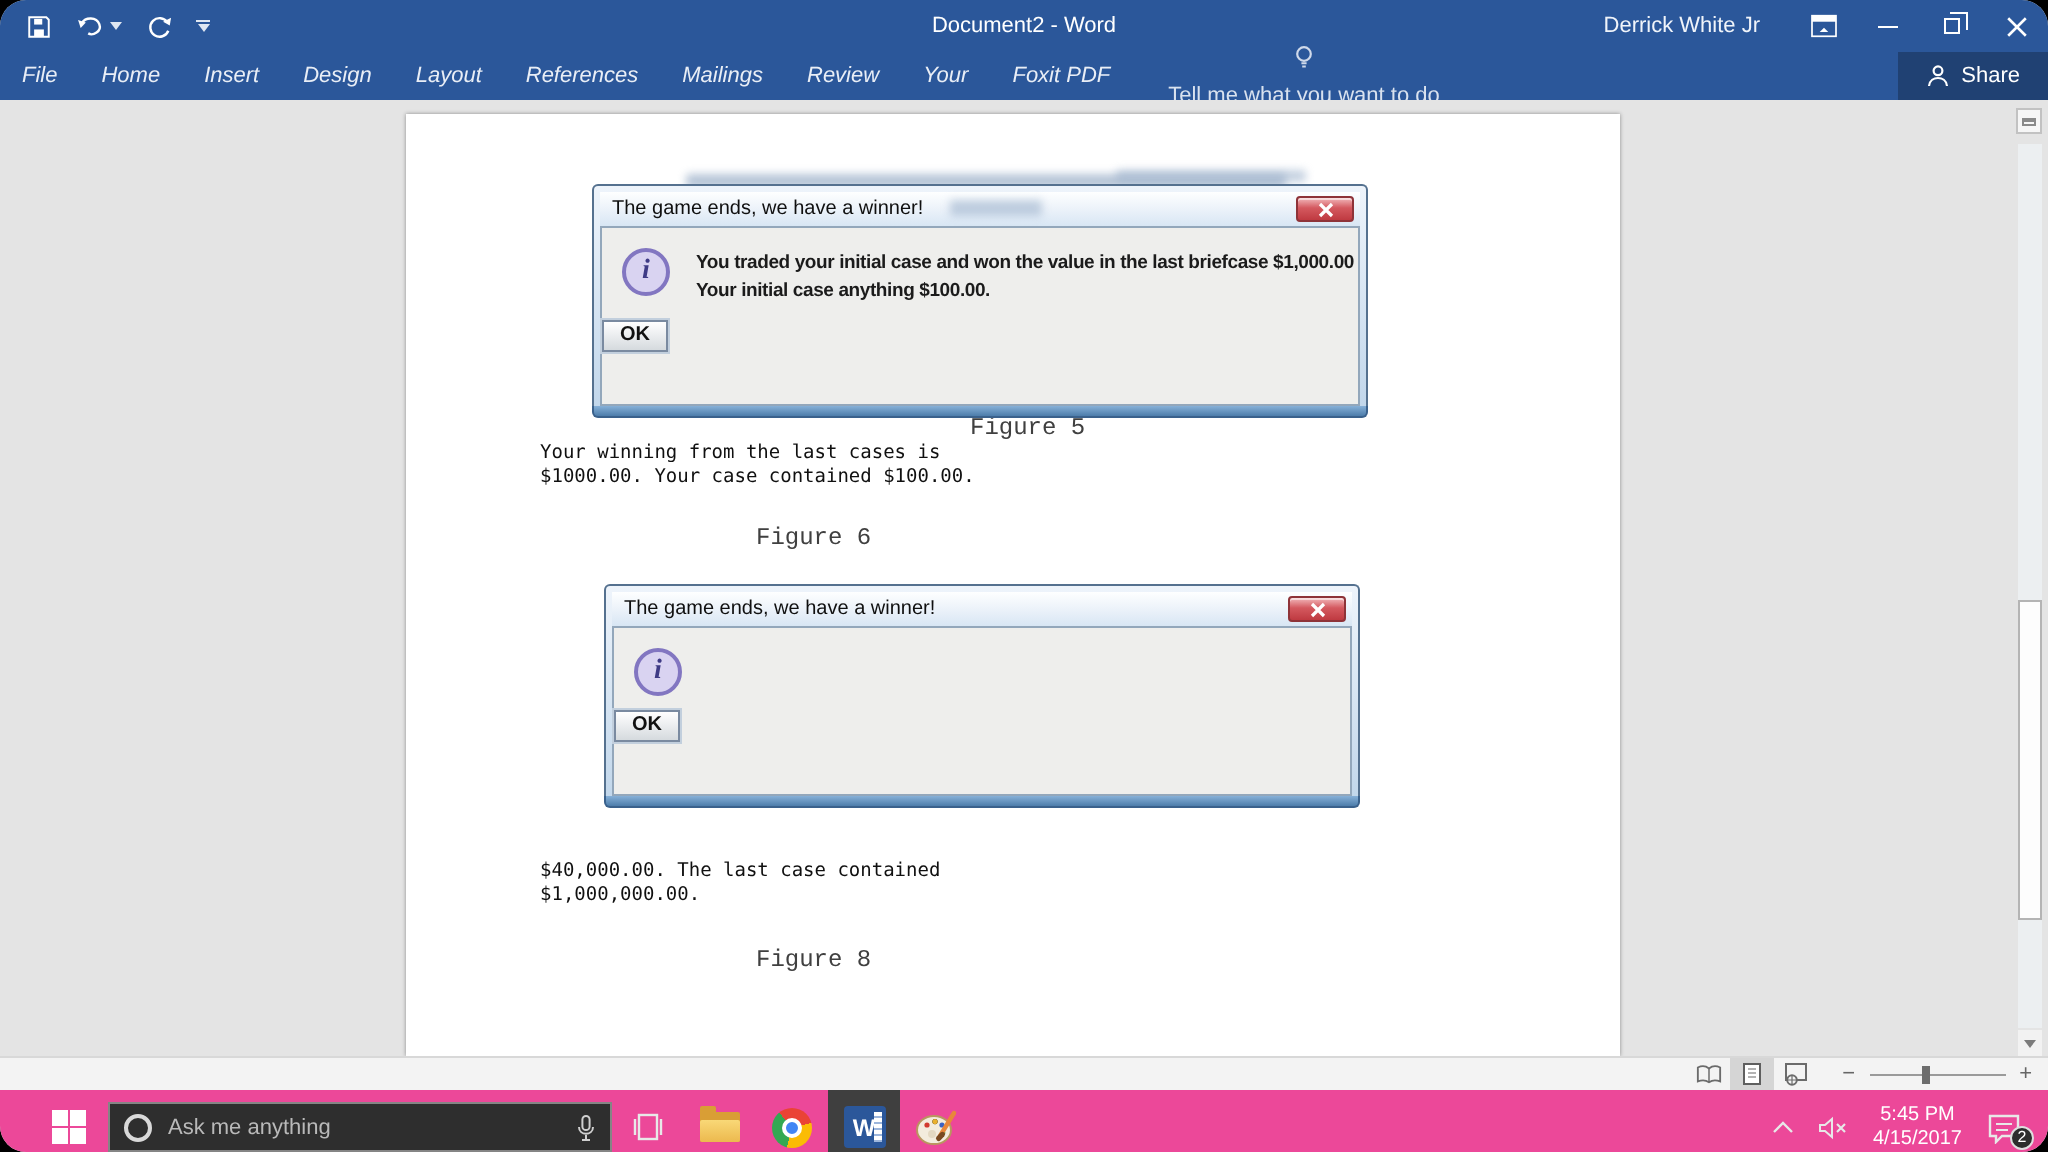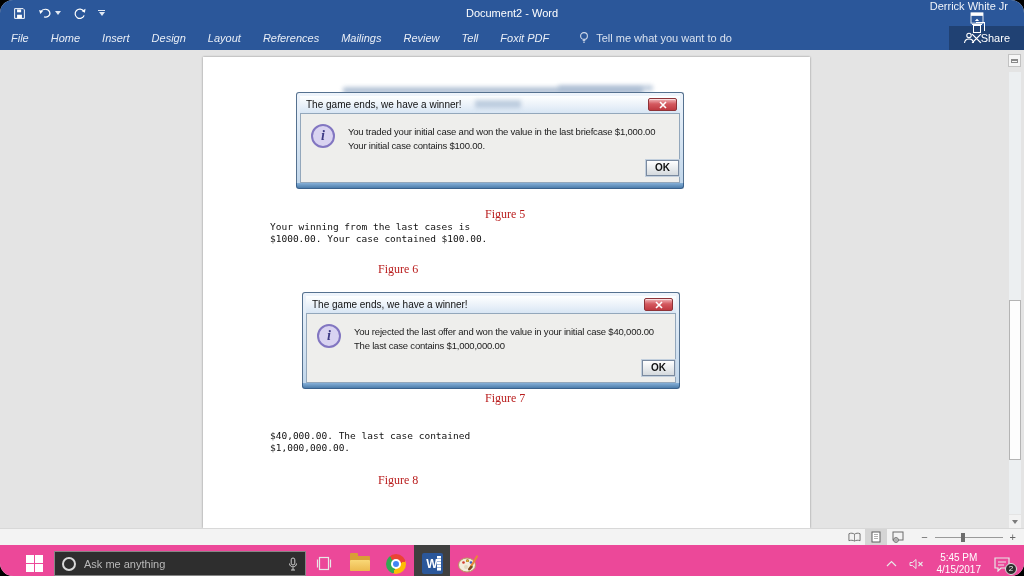--- a/index.html
+++ b/index.html
@@ -10,43 +10,43 @@
   
   .titlebar { position:absolute; top:0; left:0; right:0; height:26px; background:#2b579a;
               display:flex; align-items:center; color:#fff; }
   .qat { display:flex; align-items:center; gap:12px; padding-left:13px; z-index:2; }
   .qbtn { display:flex; align-items:center; gap:2px; cursor:default; }
   .caret-down { width:0; height:0; border-left:3px solid transparent; border-right:3px solid transparent;
                 border-top:4px solid #dfe7f2; }
   .caret-bar { display:flex; flex-direction:column; align-items:center; gap:1px; }
   .caret-bar .bar { width:7px; height:1px; background:#dfe7f2; }
   .tb-title { position:absolute; left:0; right:0; text-align:center; font-size:11px; color:#fff; }
-  .tb-right { margin-left:auto; display:flex; align-items:center; height:100%; z-index:2;flex-direction:column; }
+  .tb-right { margin-left:auto; display:flex; align-items:center; height:100%; z-index:2; }
   .tb-user { font-size:11px; margin-right:16px; color:#f0f4fa; }
   .wbtn { width:32px; height:100%; display:flex; align-items:center; justify-content:center; }
   .min-glyph { width:10px; height:1px; background:#fff; }
   .restore-glyph { position:relative; width:8px; height:8px; border:1px solid #fff; }
   .restore-glyph::before { content:""; position:absolute; left:2px; top:-4px; width:8px; height:8px;
                            border:1px solid #fff; border-bottom:none; border-left:none; }
 
   
   .tabsrow { position:absolute; top:26px; left:0; right:0; height:24px; background:#2b579a;
              display:flex; align-items:center; color:#e9eef6; font-size:11px; }
   .tab { padding:0 11px; height:100%; display:flex; align-items:center;font-style:italic; }
-  .tellme { display:flex; align-items:center; gap:6px; margin-left:18px; color:#d9e2ef; }
+  .tellme { display:flex; align-items:center; gap:6px; margin-left:18px; color:#d9e2ef;flex-direction:column; }
   .share-btn { margin-left:auto; height:100%; display:flex; align-items:center; gap:6px;
                padding:0 14px; background:rgba(0,0,0,0.25); color:#fff; }
 
   
   .docarea { position:absolute; top:50px; left:0; right:0; height:478px; background:#e4e4e4; }
   .page { position:absolute; left:203px; top:7px; width:607px; height:471px; background:#fff;
           box-shadow:0 0 2px rgba(0,0,0,.4); }
 
-  .figcap { position:absolute; font-family:Liberation Serif, serif;
-            font-size:12px; color:#b91c1c; }
+  .figcap { position:absolute; font-family:Liberation Mono, monospace;
+            font-size:12px; color:#404040; }
   .mono { position:absolute; font-family:"DejaVu Sans Mono","Liberation Mono",monospace;
           font-size:9.5px; line-height:12px; color:#101010; white-space:pre; }
 
   .artifact { position:absolute; filter:blur(2px); border-radius:2px; }
 
   
   .jdialog { position:absolute; z-index:1; }
   .jframe { border:1px solid #55718f; border-bottom:none; border-radius:3px 3px 0 0;
             background:linear-gradient(#eef4fb,#c2d7eb); padding:3px 3px 0 3px; }
   .jtitlebar { position:relative; display:flex; align-items:center; height:17px; padding:0 3px 0 6px;
@@ -56,23 +56,23 @@
                    background:#8fa7c4; opacity:.5; filter:blur(2px); }
   .jclose { margin-left:auto; width:29px; height:13px; border:1px solid #8e3338; border-radius:2px;
             background:linear-gradient(#f2b9bc 0%,#d4595f 45%,#bf3a41 100%);
             display:flex; align-items:center; justify-content:center;
             box-shadow:inset 0 1px 0 rgba(255,255,255,.55); }
   .jbody { border:1px solid #93a7bb; background:#eeeeec; margin-top:0; }
   .jrow { display:flex; gap:13px; padding:10px 10px 0 10px; }
   .jinfo { flex:0 0 auto; width:24px; height:24px; border-radius:50%; background:#d9d3f1;
            border:2px solid #8276c1; color:#3e3a85; display:flex; align-items:center; justify-content:center;
            font-family:"Liberation Serif","DejaVu Serif",serif; font-style:italic; font-weight:bold; font-size:14px; }
-  .jtext { font-size:9.5px; font-weight:normal; color:#1b1b1b; line-height:14px; letter-spacing:-0.2px;
+  .jtext { font-size:9.5px; font-weight:bold; color:#1b1b1b; line-height:14px; letter-spacing:-0.2px;
            padding-top:1px; white-space:nowrap; }
-  .jok-row { display:flex; justify-content:flex-end; padding:7px 0 6px; }
+  .jok-row { display:flex; justify-content:flex-start; padding:7px 0 26px; }
   .jok { font-size:10px; font-weight:bold; color:#111; padding:1px 8px 2px;
          background:linear-gradient(#ffffff,#d5dade); border:1px solid #7a8aa0;
          box-shadow:0 0 0 1px #c2cfdd; }
   .jbottom { height:6px; background:linear-gradient(#86b0d8,#4d7dab); border:1px solid #3a618c;
              border-top:none; border-radius:0 0 3px 3px; }
 
   
   .ruler-btn { position:absolute; right:3px; top:4px; width:13px; height:13px; background:#f6f6f6;
                border:1px solid #c2c2c2; display:flex; align-items:center; justify-content:center; }
   .ruler-glyph { width:7px; height:4px; border:1px solid #8a8a8a; border-top-width:2px; }
@@ -194,21 +194,21 @@
 
   <div class="tabsrow">
     <span class="tab">File</span>
     <span class="tab">Home</span>
     <span class="tab">Insert</span>
     <span class="tab">Design</span>
     <span class="tab">Layout</span>
     <span class="tab">References</span>
     <span class="tab">Mailings</span>
     <span class="tab">Review</span>
-    <span class="tab">Tell</span>
+    <span class="tab">Your</span>
     <span class="tab">Foxit PDF</span>
     <span class="tellme">
       <svg width="12" height="14" viewBox="0 0 12 14">
           <circle cx="6" cy="5" r="3.4" fill="none" stroke="#cfd9ea" stroke-width="1.1"></circle>
           <path d="M4.7 9.6 h2.6 M5.1 11.2 h1.8" stroke="#cfd9ea" stroke-width="1"></path>
         </svg>
       <span>Tell me what you want to do</span>
     </span>
     <span class="share-btn">
       <svg width="12" height="12" viewBox="0 0 12 12">
@@ -234,21 +234,21 @@
               <svg width="8" height="8" viewBox="0 0 8 8">
                   <path d="M1 1 L7 7 M7 1 L1 7" stroke="#fff" stroke-width="1.6"></path>
                 </svg>
             </span>
           </div>
           <div class="jbody">
             <div class="jrow">
               <span class="jinfo">i</span>
               <span class="jtext">
                 <span>You traded your initial case and won the value in the last briefcase $1,000.00</span><br>
-                <span>Your initial case contains $100.00.</span>
+                <span>Your initial case anything $100.00.</span>
               </span>
             </div>
             <div class="jok-row">
               <span class="jok">OK</span>
             </div>
           </div>
         </div>
         <div class="jbottom"></div>
       </div>
 
@@ -264,24 +264,20 @@
             <span>The game ends, we have a winner!</span>
             <span class="jclose">
               <svg width="8" height="8" viewBox="0 0 8 8">
                   <path d="M1 1 L7 7 M7 1 L1 7" stroke="#fff" stroke-width="1.6"></path>
                 </svg>
             </span>
           </div>
           <div class="jbody">
             <div class="jrow">
               <span class="jinfo">i</span>
-              <span class="jtext">
-                <span>You rejected the last offer and won the value in your initial case $40,000.00</span><br>
-                <span>The last case contains $1,000,000.00</span>
-              </span>
             </div>
             <div class="jok-row">
               <span class="jok">OK</span>
             </div>
           </div>
         </div>
         <div class="jbottom"></div>
       </div>
 
       <div class="figcap" style="left:282px; top:334px;">Figure 7</div>

